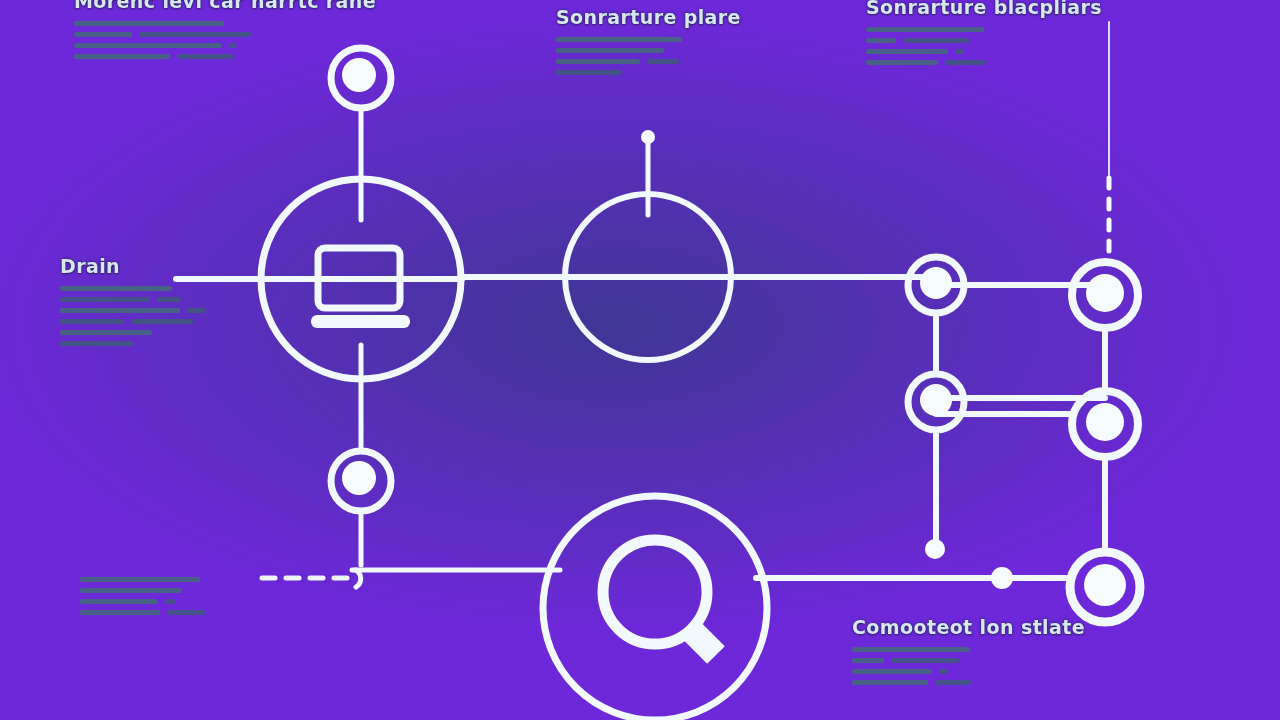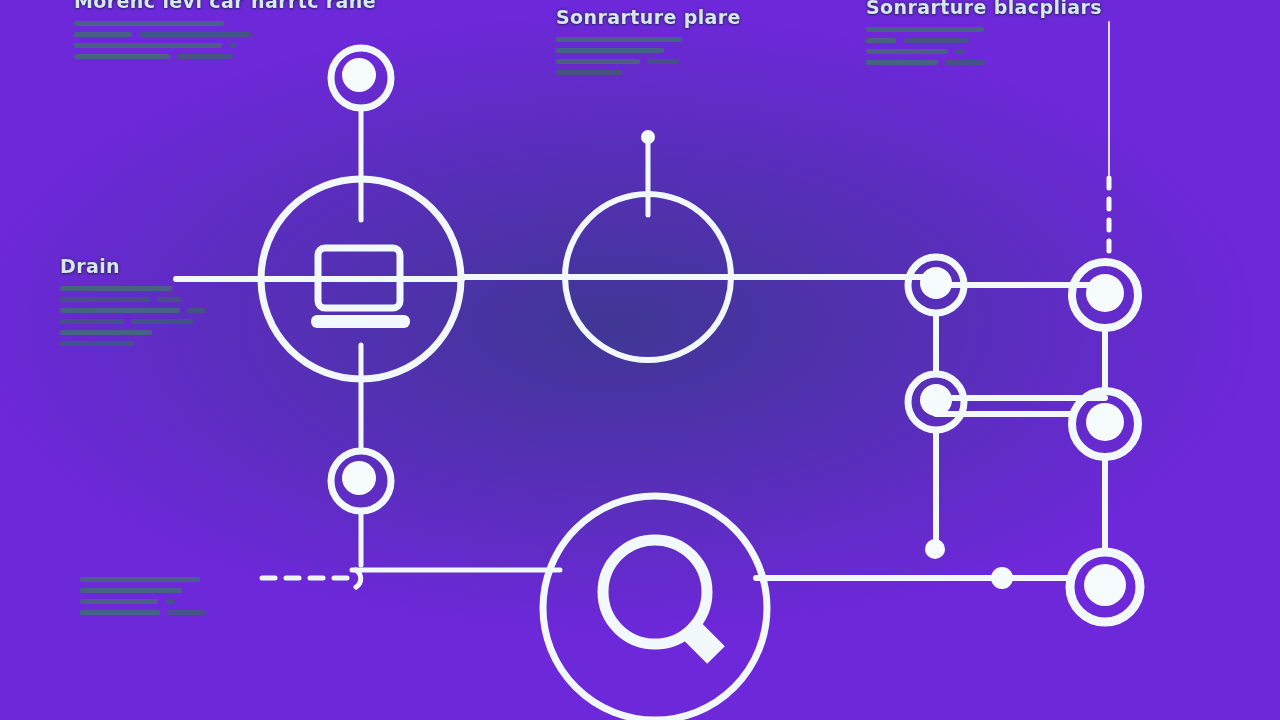--- a/index.html
+++ b/index.html
@@ -282,14 +282,34 @@
           <span class="bar dim" style="width:10px"></span>
         </div>
       <div class="anno-row">
           <span class="bar" style="width:80px"></span>
           <span class="bar dim" style="width:38px"></span>
         </div>
     </div>
   </div>
 
 
+  <div class="anno" style="left:852px; top:616px;">
+    <div class="anno-title">Comooteot lon stlate</div>
+    <div class="anno-lines">
+      <div class="anno-row">
+          <span class="bar" style="width:118px"></span>
+        </div>
+      <div class="anno-row">
+          <span class="bar" style="width:32px"></span>
+          <span class="bar dim" style="width:68px"></span>
+        </div>
+      <div class="anno-row">
+          <span class="bar" style="width:80px"></span>
+          <span class="bar dim" style="width:9px"></span>
+        </div>
+      <div class="anno-row">
+          <span class="bar" style="width:76px"></span>
+          <span class="bar dim" style="width:36px"></span>
+        </div>
+    </div>
+  </div>
 
 </div>
 
 </body></html>

